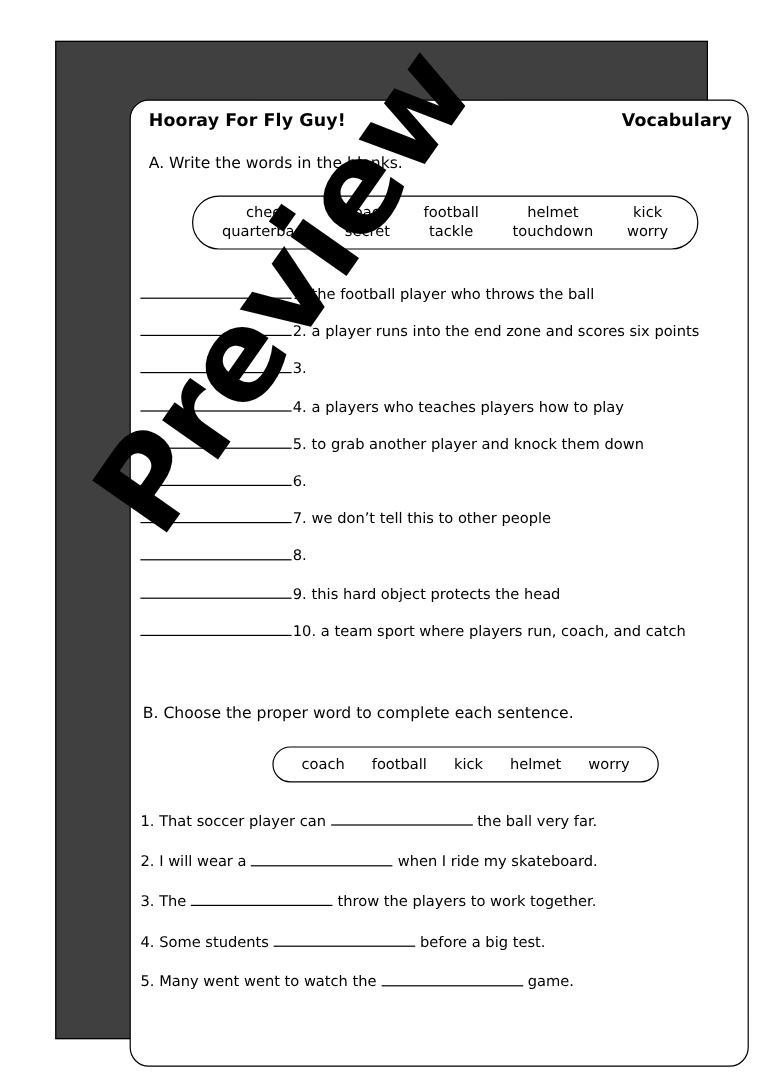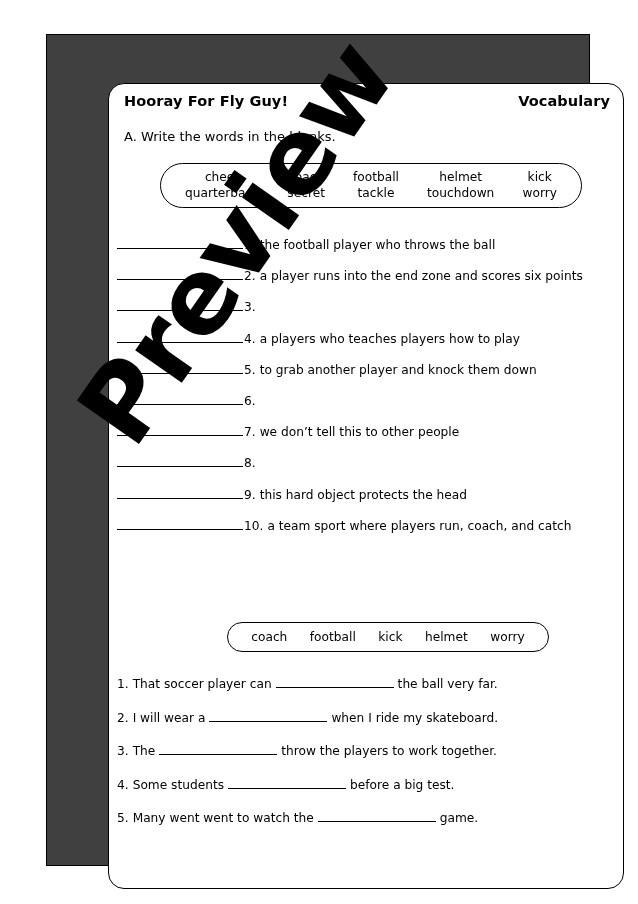--- a/index.html
+++ b/index.html
@@ -269,20 +269,21 @@
         <span class="q-num">9.</span>
         <span class="q-text">this hard object protects the head</span>
       </div>
       <div class="qrow-a">
         <span class="blank-lead"></span>
         <span class="q-num">10.</span>
         <span class="q-text">a team sport where players run, coach, and catch</span>
       </div>
     </div>
 
+    <div class="direction" id="dir-b">B. Choose the proper word to complete each sentence.</div>
 
     <div id="wordbank-b">
       <span>coach</span>
       <span>football</span>
       <span>kick</span>
       <span>helmet</span>
       <span>worry</span>
     </div>
 
     <div id="list-b">

